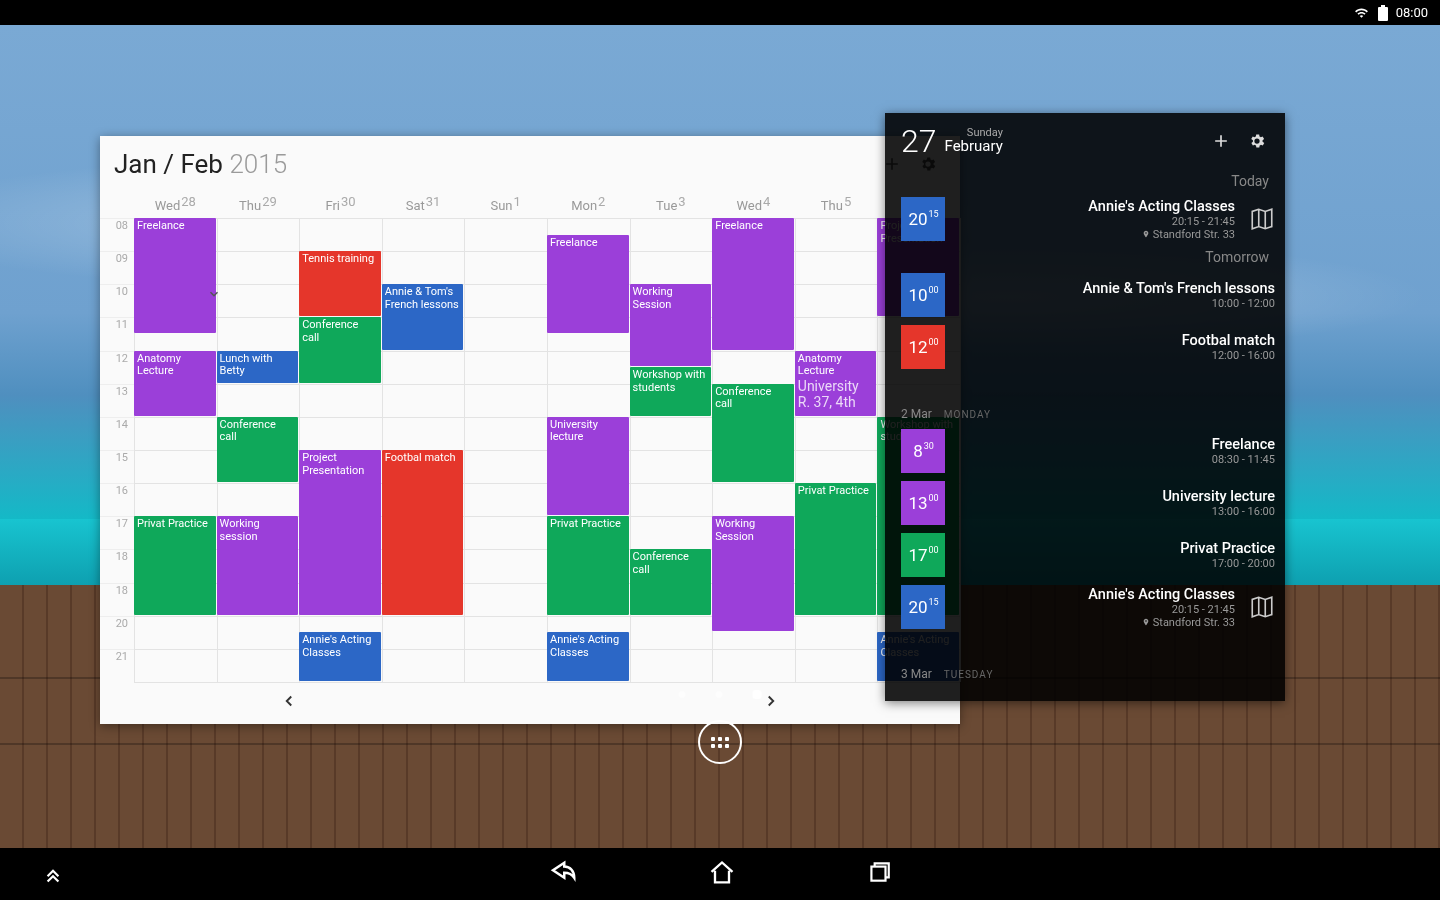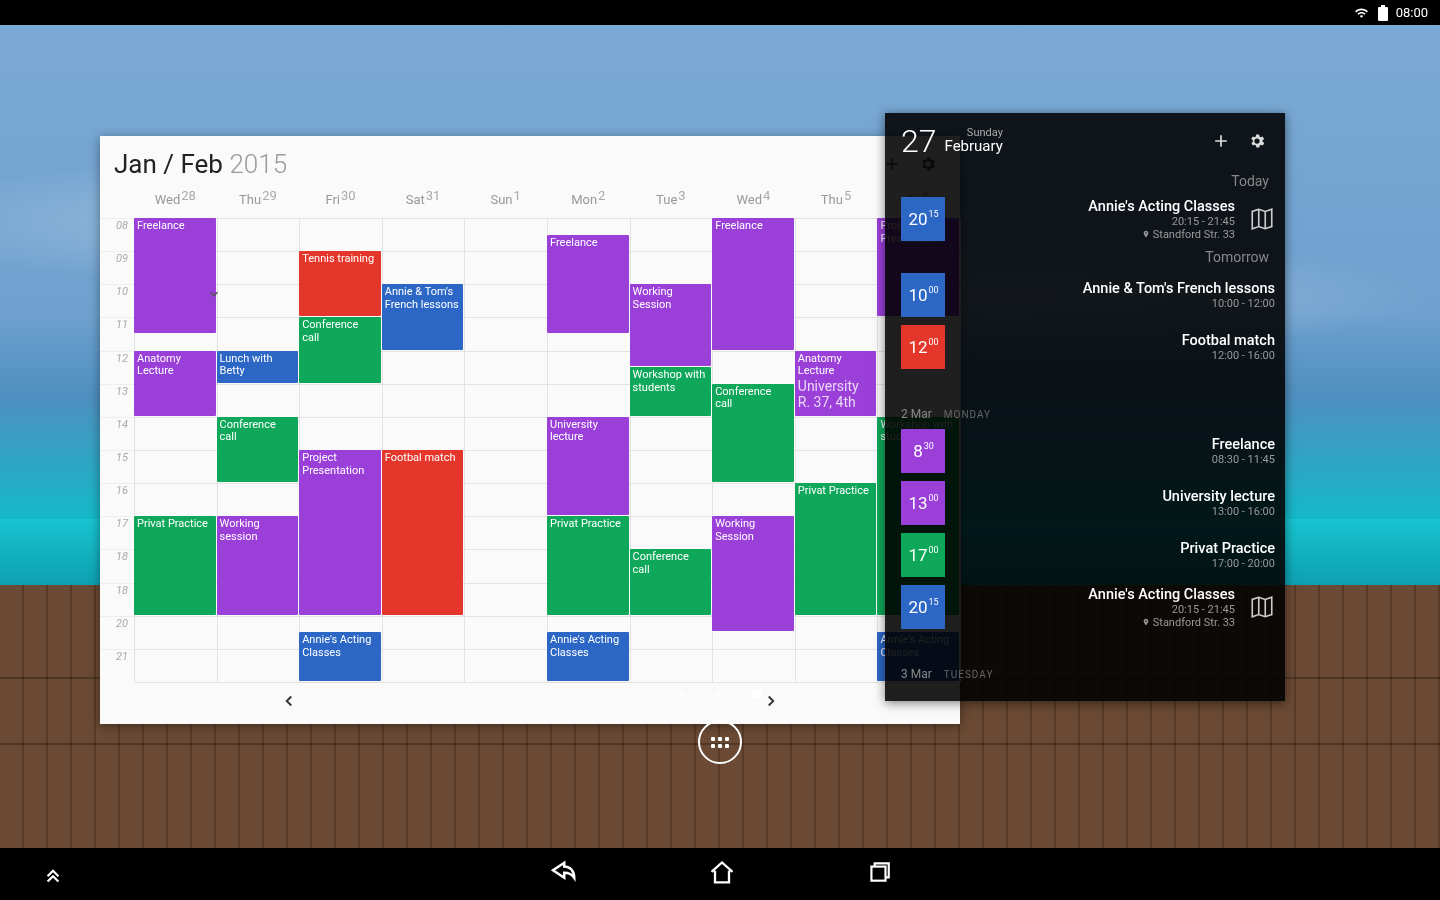--- a/index.html
+++ b/index.html
@@ -22,24 +22,24 @@
 .appdrawer-inner i { background:#fff; border-radius:1px;}
 
 
 .weekwidget { position:absolute; left:100px; top:88px; width:860px; height:588px; background:#fafafa; box-shadow:0 2px 10px rgba(0,0,0,.4); display:flex; flex-direction:column;margin-top:23px;}
 .weekheader { height:56px; display:flex; align-items:center; padding:0 14px; color:#222;}
 .weektitle { font-size:26px; font-weight:400;}
 .weektitle .year { color:#9a9a9a; font-weight:300;}
 .weekheader .spacer { flex:1;}
 .iconbtn { width:36px; height:36px; display:flex; align-items:center; justify-content:center; cursor:pointer; color:#555;}
 .daysrow { height:26px; display:flex; padding-left:34px; color:#999; font-size:13px;}
-.daysrow .daycell { flex:1; display:flex; align-items:flex-start; justify-content:center; gap:1px;}
+.daysrow .daycell { flex:1; display:flex; align-items:center; justify-content:center; gap:1px;}
 .daysrow .daycell sup { font-size:13px; color:#aaa; position:relative; top:-4px;}
 .gridwrap { position:relative; flex:1; display:flex;}
-.hourscol { width:34px; display:flex; flex-direction:column;font-style:italic;}
+.hourscol { width:34px; display:flex; flex-direction:column;}
 .hourscol .hr { flex:1; display:flex; align-items:flex-start; justify-content:flex-end; padding-right:6px; color:#aaa; font-size:11px; border-top:1px solid #eee;}
 .daygrid { flex:1; position:relative; }
 .gridcol { position:absolute; top:0; bottom:0; width:1px; background:#e3e3e3;}
 .gridrow { position:absolute; left:0; right:0; height:1px; background:#e3e3e3;}
 .event { position:absolute; color:#fff; font-size:11px; line-height:1.15; padding:2px 3px; overflow:hidden; border-radius:1px; cursor:pointer;}
 .event .loc { color:rgba(255,255,255,.8); font-size:14px;}
 .weekfooter { height:42px; display:flex; align-items:center; justify-content:space-between; padding:0 180px;}
 .chev { cursor:pointer; color:#333;}
 .expandbtn { position:absolute; left:104px; top:150px; cursor:pointer;}
 

